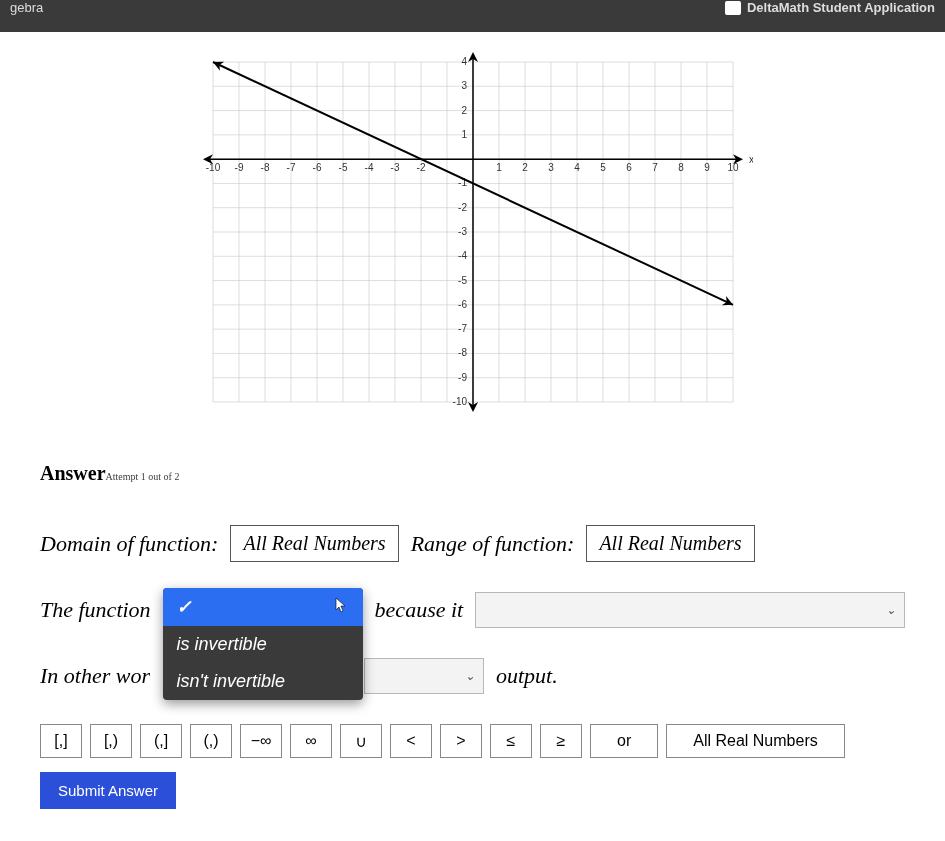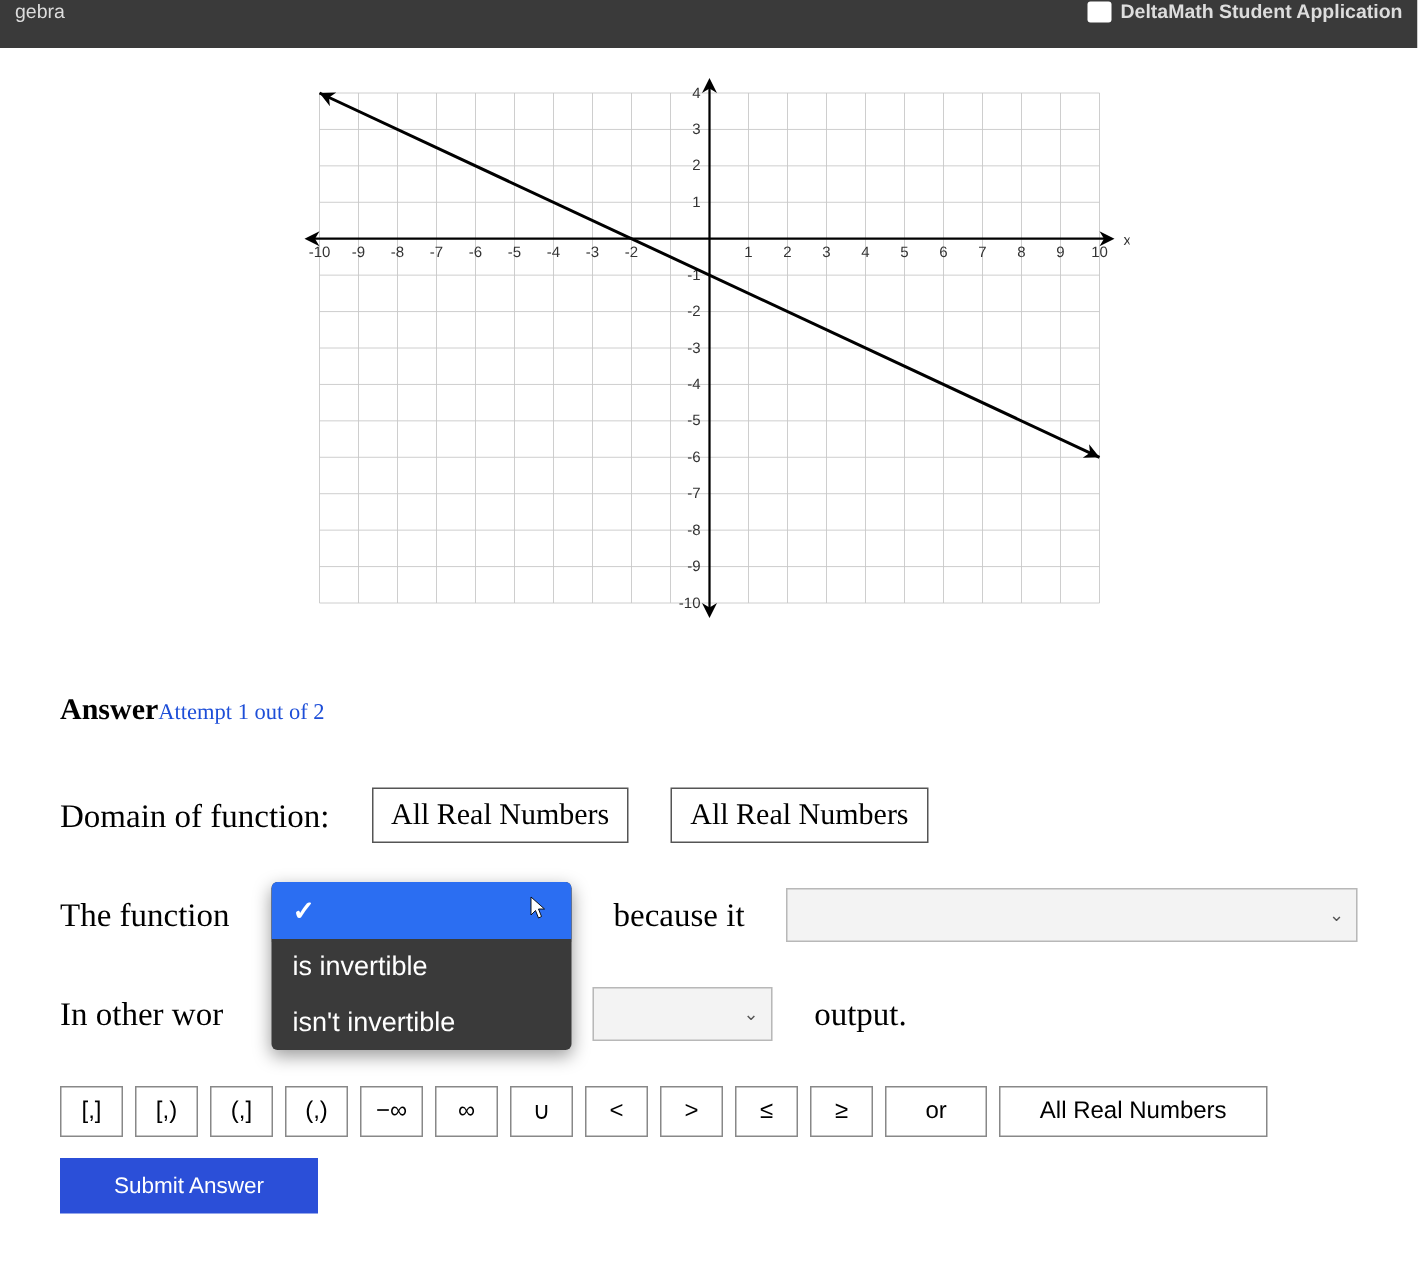--- a/index.html
+++ b/index.html
@@ -5,35 +5,35 @@
   * { box-sizing: border-box; margin: 0; padding: 0; }
   body { font-family: Georgia, 'Times New Roman', serif; background: #fff; width: 945px; height: 841px; overflow: hidden; position: relative; }
   .topbar { background: #3a3a3a; color: #ddd; height: 32px; display: flex; align-items: flex-start; justify-content: space-between; padding: 0 10px; font-family: Arial, sans-serif; font-size: 13px; }
   .topbar-left { display:flex; align-items:center; gap:6px; }
   .topbar-right { display: flex; align-items: center; gap: 6px; font-weight: bold; }
   .topbar-icon { width: 16px; height: 14px; background: #fff; border-radius: 2px; position:relative; }
   .graph-area { display: flex; justify-content: center; padding: 10px 0 20px; }
   .answer-section { padding: 20px 40px; }
   .answer-head { display:flex; align-items:baseline; border-bottom:none; margin-bottom: 40px; }
   .answer-label { font-weight: bold; font-size: 20px; }
-  .attempt { color:#1d4ed8; font-size:15px;text-align:center; }
-  .row { display:flex; align-items:center; gap:28px; font-size:22px; margin-bottom: 30px; flex-wrap:wrap; }
+  .attempt { color:#404040; font-size:10px;text-align:center; }
+  .row { display:flex; align-items:center; gap:12px; font-size:22px; margin-bottom: 30px; flex-wrap:wrap;font-style:italic; }
   .textbox { border:1px solid #555; padding:6px 12px; font-size:20px; background:#fff; font-family:inherit; }
   .dropdown-empty { border:1px solid #b8b8b8; background:#f3f3f3; height:36px; min-width:120px; position:relative; display:flex; align-items:center; justify-content:flex-end; padding-right:8px; }
   .dropdown-empty.wide { min-width:380px; flex:1; }
   .chev { font-size:12px; color:#555; }
   .dd-wrap { position: relative; display:inline-block; }
   .dd-open { position:absolute; top:-4px; left:0; background:#3a3a3a; border-radius:4px; box-shadow:0 4px 12px rgba(0,0,0,.4); min-width:200px; z-index:10; overflow:hidden; font-family: Arial, sans-serif; }
   .dd-item { padding:8px 14px; color:#fff; font-size:18px; cursor:pointer; display:flex; align-items:center; gap:8px; }
   .dd-item.sel { background:#2b6ef2; }
   .check { color:#fff; font-weight:bold; }
   .sym-row { display:flex; gap:8px; align-items:center; margin-top: 20px; font-family: 'Times New Roman', serif; }
   .sym-btn { border:1px solid #888; background:#fff; min-width:42px; height:34px; display:flex; align-items:center; justify-content:center; font-size:16px; cursor:pointer; }
   .sym-btn.wide { min-width:auto; padding:0 26px; }
-  .submit-btn { background:#2b4fd8; color:#fff; border:none; padding:10px 36px; font-size:15px; font-family:Arial,sans-serif; margin-top:14px; cursor:pointer; }
+  .submit-btn { background:#2b4fd8; color:#fff; border:none; padding:10px 18px; font-size:15px; font-family:Arial,sans-serif; margin-top:14px; cursor:pointer; }
   svg text { font:10px Arial; fill:#333; }
 </style>
 </head>
 <body>
 
 <div class="topbar">
   <div class="topbar-left">
     <span>gebra</span>
   </div>
   <div class="topbar-right">
@@ -128,20 +128,21 @@
 
 <div class="answer-section">
   <div class="answer-head">
     <span class="answer-label">Answer</span>
     <span class="attempt">Attempt 1 out of 2</span>
   </div>
 
   <div class="row">
     <span>Domain of function:</span>
     <span class="textbox">All Real Numbers</span>
+    <span>Range of function:</span>
     <span class="textbox">All Real Numbers</span>
   </div>
 
   <div class="row" style="position:relative;margin-top:26px;">
     <span>The function</span>
     <span class="dd-wrap">
       <span class="dropdown-empty" style="min-width:200px;">
           <span class="chev"></span>
         </span>
       <div class="dd-open">

